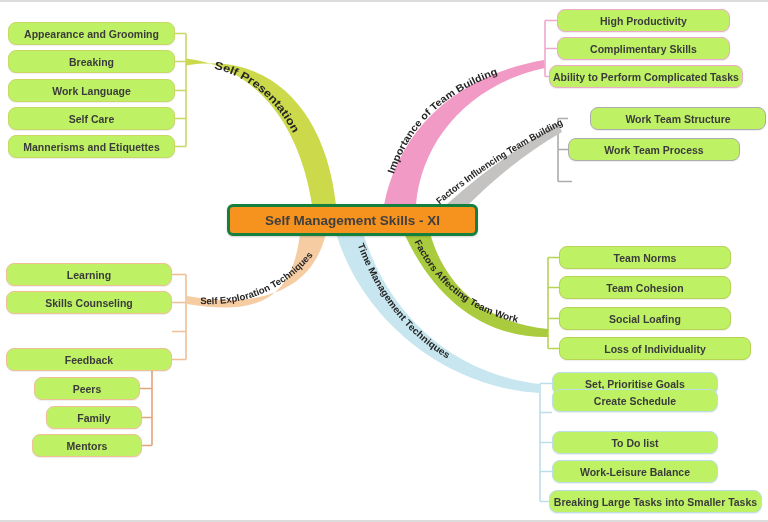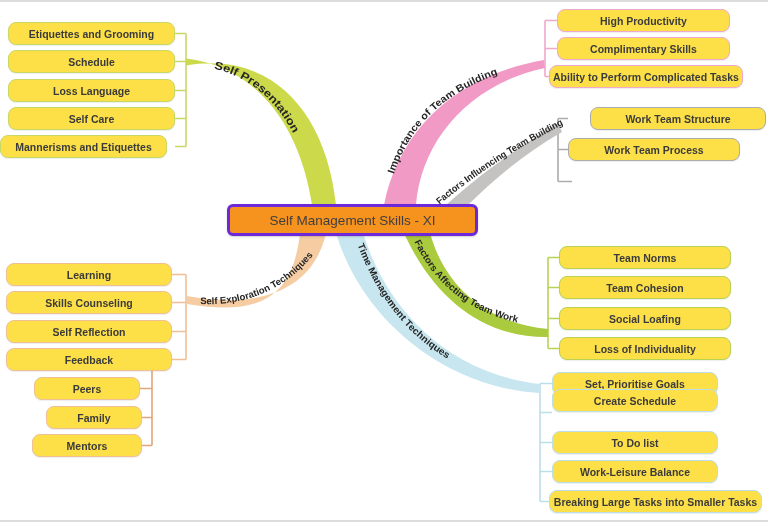--- a/index.html
+++ b/index.html
@@ -4,38 +4,38 @@
 <style>
   html,body{margin:0;padding:0;background:#ffffff;}
   .canvas{
     position:relative;width:768px;height:522px;overflow:hidden;
     background:#ffffff;border-top:2px solid #dcdcdc;border-bottom:2px solid #dcdcdc;
     box-sizing:border-box;
     font-family:"Liberation Sans", sans-serif;
   }
   svg.layer{position:absolute;left:0;top:0;width:768px;height:522px;}
   .box{
-    position:absolute;height:23px;background:#fde047;
+    position:absolute;height:23px;background:#bef264;
     border:1.6px solid #999;border-radius:8px;box-sizing:border-box;
     display:flex;align-items:center;justify-content:center;
     font-weight:bold;font-size:10.5px;color:#3b3b3b;white-space:nowrap;
     box-shadow:0 1px 1px rgba(0,0,0,0.07);
     z-index:3;
   }
   .g1{border-color:#C9D863}
   .g2{border-color:#EFA9CC}
   .g3{border-color:#ACACAC}
   .g4{border-color:#B8D254}
   .g5{border-color:#BCDEE9}
   .g6{border-color:#EFC096}
   .center-topic{
     position:absolute;left:227px;top:202px;width:251px;height:32px;
-    background:#F6921E;border:3px solid #6d28d9;border-radius:6px;box-sizing:border-box;
+    background:#F6921E;border:3px solid #15803d;border-radius:6px;box-sizing:border-box;
     display:flex;align-items:center;justify-content:center;
-    font-weight:normal;font-size:13.5px;color:#3f3f3f;white-space:nowrap;
+    font-weight:bold;font-size:13.5px;color:#3f3f3f;white-space:nowrap;
     box-shadow:0 1px 2px rgba(0,0,0,0.18);
     z-index:4;
   }
   .branch-label{font-weight:bold;font-size:10px;fill:#262626;}
   .bracket{fill:none;stroke-width:1.6px;}
 </style>
 </head>
 <body>
 
 <div class="canvas">
@@ -80,46 +80,45 @@
     <text class="branch-label" style="font-size:9.5px">
       <textPath href="#lp5" startOffset="4" textLength="148" lengthAdjust="spacingAndGlyphs">Time Management Techniques</textPath>
     </text>
     <text class="branch-label" style="font-size:9.5px">
       <textPath href="#lp6" startOffset="2" textLength="128" lengthAdjust="spacingAndGlyphs">Self Exploration Techniques</textPath>
     </text>
   </svg>
 
   <div class="center-topic">Self Management Skills - XI</div>
 
-  <div class="box g1" style="left:8px;top:20px;width:167px">Etiquettes and Grooming</div>
-  <div class="box g1" style="left:8px;top:48px;width:167px">Schedule</div>
-  <div class="box g1" style="left:8px;top:77px;width:167px">Loss Language</div>
+  <div class="box g1" style="left:8px;top:20px;width:167px">Appearance and Grooming</div>
+  <div class="box g1" style="left:8px;top:48px;width:167px">Breaking</div>
+  <div class="box g1" style="left:8px;top:77px;width:167px">Work Language</div>
   <div class="box g1" style="left:8px;top:105px;width:167px">Self Care</div>
-  <div class="box g1" style="left:0;top:133px;width:167px">Mannerisms and Etiquettes</div>
+  <div class="box g1" style="left:8px;top:133px;width:167px">Mannerisms and Etiquettes</div>
 
   <div class="box g2" style="left:557px;top:7px;width:173px">High Productivity</div>
   <div class="box g2" style="left:557px;top:35px;width:173px">Complimentary Skills</div>
   <div class="box g2" style="left:549px;top:63px;width:194px">Ability to Perform Complicated Tasks</div>
 
   <div class="box g3" style="left:590px;top:105px;width:176px">Work Team Structure</div>
   <div class="box g3" style="left:568px;top:136px;width:172px">Work Team Process</div>
 
   <div class="box g4" style="left:559px;top:244px;width:172px">Team Norms</div>
   <div class="box g4" style="left:559px;top:274px;width:172px">Team Cohesion</div>
   <div class="box g4" style="left:559px;top:305px;width:172px">Social Loafing</div>
-  <div class="box g4" style="left:559px;top:335px;width:172px">Loss of Individuality</div>
+  <div class="box g4" style="left:559px;top:335px;width:192px">Loss of Individuality</div>
 
   <div class="box g5" style="left:552px;top:370px;width:166px">Set, Prioritise Goals</div>
   <div class="box g5" style="left:552px;top:387px;width:166px">Create Schedule</div>
   <div class="box g5" style="left:552px;top:429px;width:166px">To Do list</div>
   <div class="box g5" style="left:552px;top:458px;width:166px">Work-Leisure Balance</div>
   <div class="box g5" style="left:549px;top:488px;width:213px">Breaking Large Tasks into Smaller Tasks</div>
 
   <div class="box g6" style="left:6px;top:261px;width:166px">Learning</div>
   <div class="box g6" style="left:6px;top:289px;width:166px">Skills Counseling</div>
-  <div class="box g6" style="left:6px;top:318px;width:166px">Self Reflection</div>
   <div class="box g6" style="left:6px;top:346px;width:166px">Feedback</div>
 
   <div class="box g6" style="left:34px;top:375px;width:106px">Peers</div>
   <div class="box g6" style="left:46px;top:404px;width:96px">Family</div>
   <div class="box g6" style="left:32px;top:432px;width:110px">Mentors</div>
 
 </div>
 
 </body></html>

